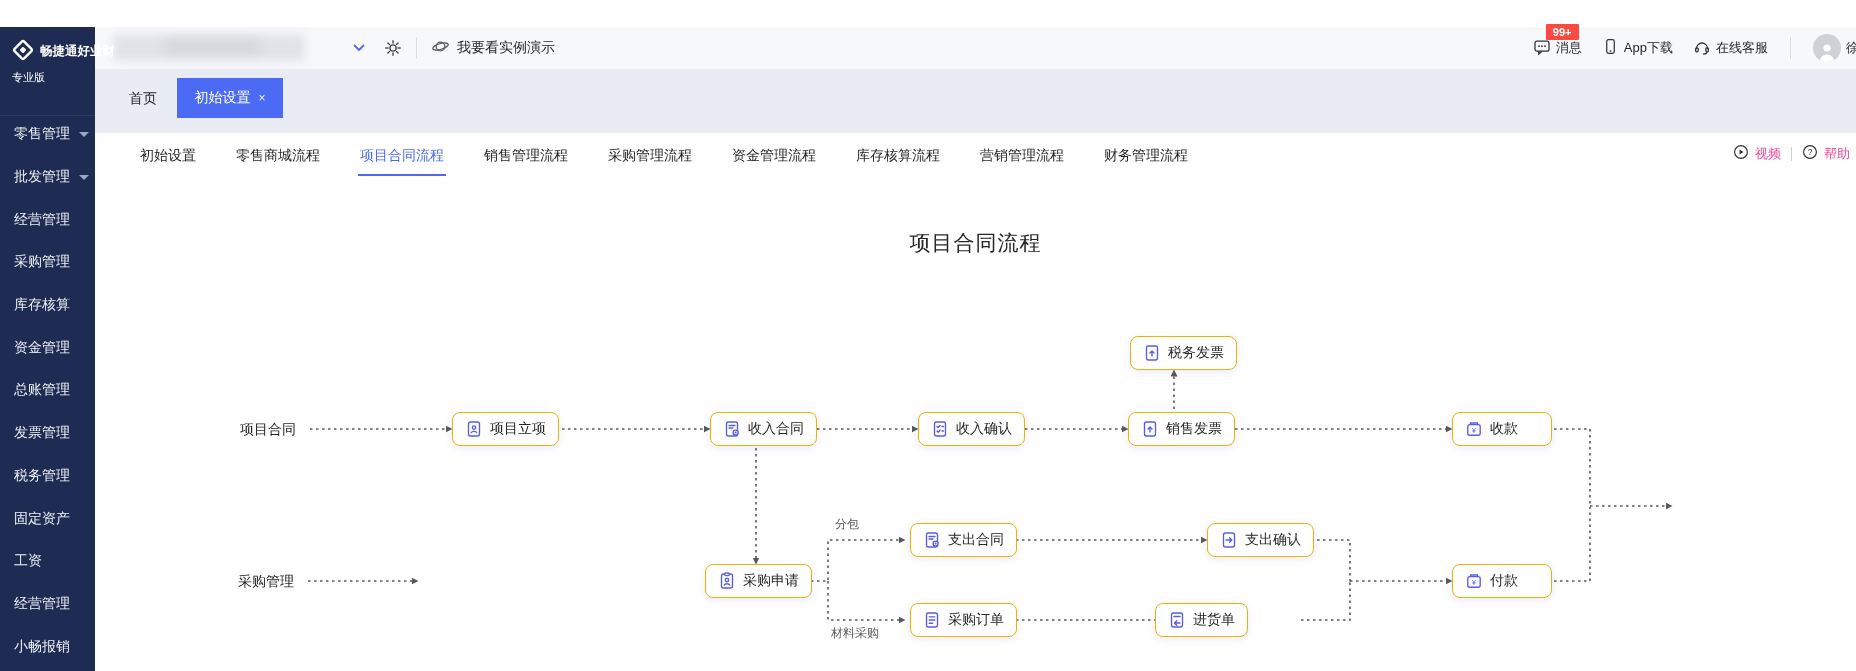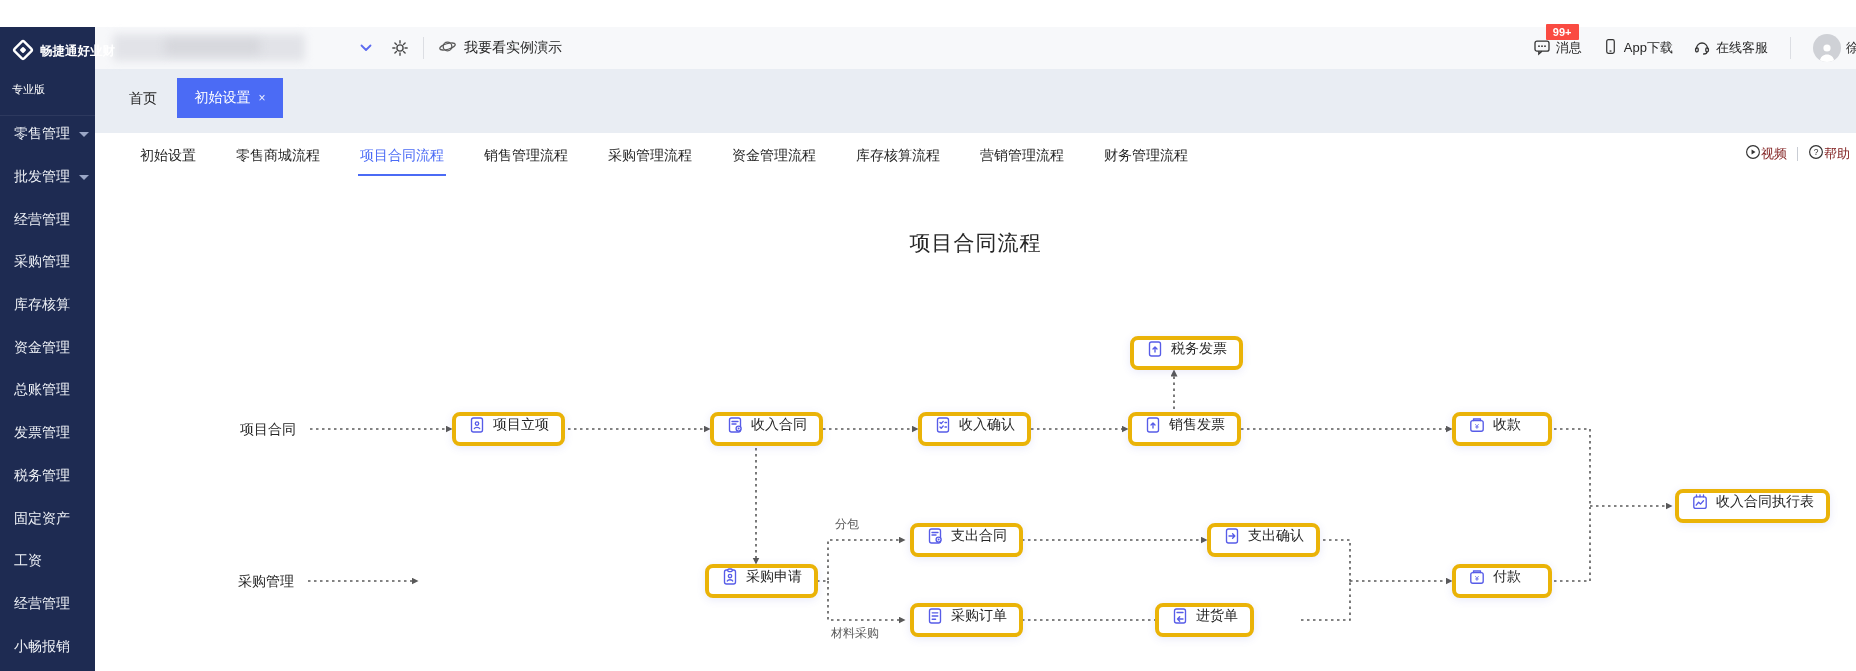--- a/index.html
+++ b/index.html
@@ -7,54 +7,54 @@
   body {
     position:relative; overflow:hidden; background:#fff;
     font-family:"Liberation Sans","DejaVu Sans",sans-serif;
     color:#262626; font-size:14px;
   }
   
   .sidebar { position:absolute; left:0; top:27px; bottom:0; width:95px; background:#1e2b52; z-index:5; }
   .logo-block { position:relative; height:89px; padding:10px 0 8px 10px; border-bottom:1px solid rgba(255,255,255,.07); }
   .logo-row { display:flex; align-items:center; gap:4px; }
   .logo-title { color:#fff; font-size:12.5px; font-weight:700; white-space:nowrap; }
-  .logo-subtitle { color:#fff; font-size:11px; margin:16px 0 0 2px; }
+  .logo-subtitle { color:#fff; font-size:11px; margin:4px 0 0 2px; }
   .side-nav { position:absolute; top:86px; left:0; right:0; }
   .side-item { height:42.7px; display:flex; align-items:center; padding-left:14px; color:#eef1f6; font-size:14px; font-weight:500; cursor:pointer; white-space:nowrap; }
   .caret { width:0; height:0; border-left:5px solid transparent; border-right:5px solid transparent; border-top:5.5px solid #9aa6c6; margin-left:9px; }
   
   .toolbar { position:absolute; left:95px; right:0; top:27px; height:42px; background:#f7f8fa; display:flex; align-items:center; z-index:4; }
   .redacted { position:absolute; left:18px; top:7px; width:192px; height:27px; background:#e2e3e8; border-radius:4px; filter:blur(4px); }
   .redacted2 { position:absolute; left:70px; top:12px; width:95px; height:15px; background:#d6d7dc; border-radius:3px; filter:blur(5px); }
-  .tb-left { display:flex; align-items:center; position:absolute; left:262px; }
+  .tb-left { display:flex; align-items:center; position:absolute; left:255px; }
   .icon-btn { display:flex; align-items:center; justify-content:center; cursor:pointer; background:none; border:none; }
   .vdiv { width:1px; height:22px; background:#dcdee3; margin:0 14px; }
   .demo-btn { display:flex; align-items:center; gap:7px; font-size:14px; color:#262626; cursor:pointer; background:none; border:none; }
   .tb-right { position:absolute; right:-16px; display:flex; align-items:center; gap:20px; }
   .tb-item { display:flex; align-items:center; gap:5px; font-size:13px; color:#262626; cursor:pointer; background:none; border:none; position:relative; white-space:nowrap; }
   .badge { position:absolute; top:-14px; left:13px; background:#fa4b42; color:#fff; font-size:11px; line-height:16px; padding:0 7px; border-radius:1px; font-weight:700; }
   .avatar { width:28px; height:28px; border-radius:50%; background:#cfd1d6; display:flex; align-items:flex-end; justify-content:center; overflow:hidden; }
   
   .tabbar { position:absolute; left:95px; right:0; top:69px; height:64px; background:#e9edf3; z-index:3; }
   .tab-home { position:absolute; left:22px; top:9px; height:40px; line-height:40px; padding:0 12px; font-size:14px; color:#262626; cursor:pointer; }
   .tab-active { position:absolute; left:82px; top:9px; height:40px; width:106px; background:#4b6bf5; color:#fff; font-size:14px; display:flex; align-items:center; justify-content:center; gap:8px; cursor:pointer; }
   .tab-close { font-size:12px; opacity:.9; cursor:pointer; }
   
   .content { position:absolute; left:95px; right:0; top:133px; bottom:0; background:#fff; }
   .subtabs { position:absolute; left:0; top:0; height:45px; display:flex; align-items:center; padding-left:43px; gap:36px; }
   .subtab { font-size:14px; color:#262626; cursor:pointer; padding:12px 2px 9px; border-bottom:2px solid transparent; white-space:nowrap; }
   .subtab.active { color:#4b6bf5; border-bottom-color:#4b6bf5; }
   .subtab-actions { position:absolute; right:6px; top:11px; display:flex; align-items:center; gap:6px; font-size:13px; color:#262626; }
-  .sa-btn { display:flex; align-items:center; gap:0; cursor:pointer; background:none; border:none; font-size:13px; color:#7f1d1d; }
+  .sa-btn { display:flex; align-items:center; gap:6px; cursor:pointer; background:none; border:none; font-size:13px; color:#ec4899; }
   .sa-div { width:1px; height:14px; background:#c9cdd4; margin:0 4px; }
   
   .flow { position:absolute; left:0; top:40px; right:0; bottom:0; }
   .flow-title { position:absolute; top:56px; left:0; width:100%; text-align:center; font-size:21px; font-weight:500; color:#262626; letter-spacing:1px; }
   #edges { position:absolute; left:0; top:0; width:1761px; height:498px; }
-  .node { position:absolute; height:34px; background:#fff; border:4px solid #eab308; border-radius:8px; box-shadow:0 2px 8px rgba(82,90,208,.13); display:flex; gap:7px; padding:0 12px; cursor:pointer; white-space:nowrap; }
+  .node { position:absolute; height:34px; background:#fff; border:1px solid #eab308; border-radius:8px; box-shadow:0 2px 8px rgba(82,90,208,.13); display:flex; align-items:center; gap:7px; padding:0 12px; cursor:pointer; white-space:nowrap; }
   .node .nlabel { font-size:14px; color:#262626; }
   .row-label { position:absolute; font-size:14px; color:#262626; line-height:22px; white-space:nowrap; }
   .edge-label { position:absolute; font-size:12px; color:#595959; white-space:nowrap; }
 </style>
 </head>
 <body>
 
 <aside class="sidebar">
   <div class="logo-block">
     <div class="logo-row">
@@ -334,32 +334,20 @@
           <svg width="18" height="18" viewBox="0 0 18 18">
             <g fill="none" stroke="#575ce8" stroke-width="1.35" stroke-linecap="round" stroke-linejoin="round">
               <rect x="2.8" y="4.6" width="12.4" height="10.6" rx="2"></rect>
               <path d="M5.5 4.6V3h7v1.6"></path>
               <text x="9" y="12.6" text-anchor="middle" font-size="7" fill="#575ce8" stroke="none" font-family="Liberation Sans,sans-serif">¥</text>
             </g>
           </svg>
         </span>
         <span class="nlabel">收款</span>
       </div>
-      <div class="node" style="left: 1580px; top: 316px; min-width: 148px;">
-        <span style="display: flex;">
-          <svg width="18" height="18" viewBox="0 0 18 18">
-            <g fill="none" stroke="#575ce8" stroke-width="1.35" stroke-linecap="round" stroke-linejoin="round">
-              <rect x="2.8" y="3.8" width="12.4" height="11.6" rx="2"></rect>
-              <path d="M5.5 3.8V2M9 3.8V2M12.5 3.8V2"></path>
-              <path d="M5.2 12.2l2.4-3 1.9 1.9 3-3.4"></path>
-            </g>
-          </svg>
-        </span>
-        <span class="nlabel">收入合同执行表</span>
-      </div>
       <div class="node" style="left: 815px; top: 350px; min-width: 92px;">
         <span style="display: flex;">
           <svg width="18" height="18" viewBox="0 0 18 18">
             <g fill="none" stroke="#575ce8" stroke-width="1.35" stroke-linecap="round" stroke-linejoin="round">
               <rect x="3.5" y="2" width="11" height="14" rx="2"></rect>
               <path d="M6 5.5h6M6 8h4"></path>
               <circle cx="12.6" cy="12.6" r="2.5" fill="#fff"></circle>
               <circle cx="12.6" cy="12.6" r="1" fill="#575ce8" stroke="none"></circle>
             </g>
           </svg>

